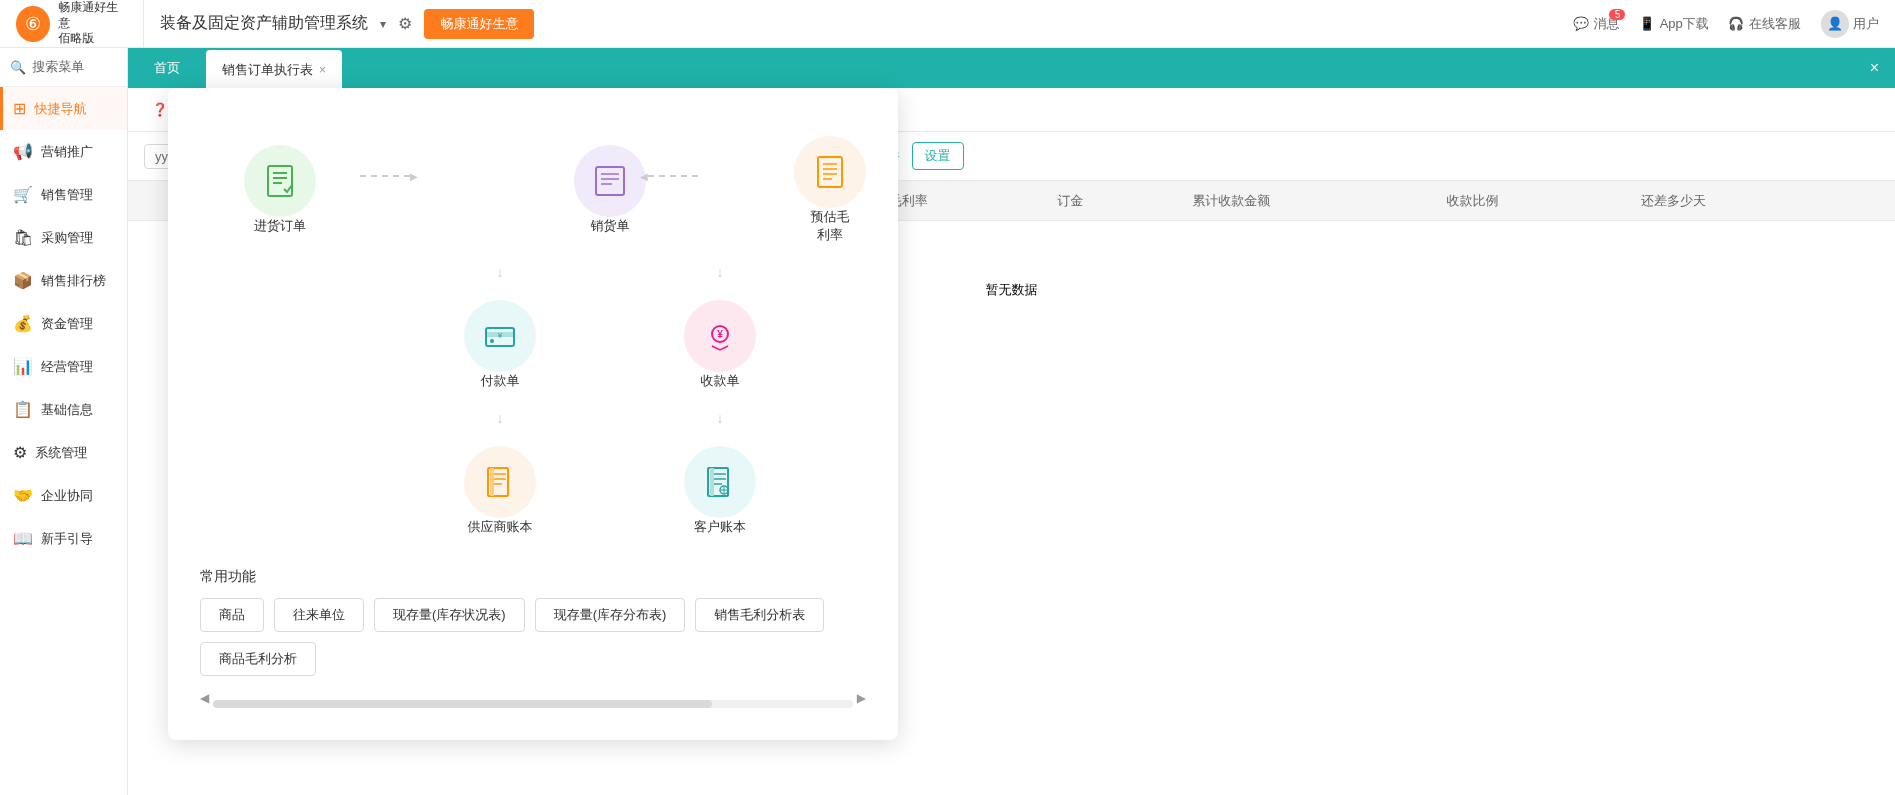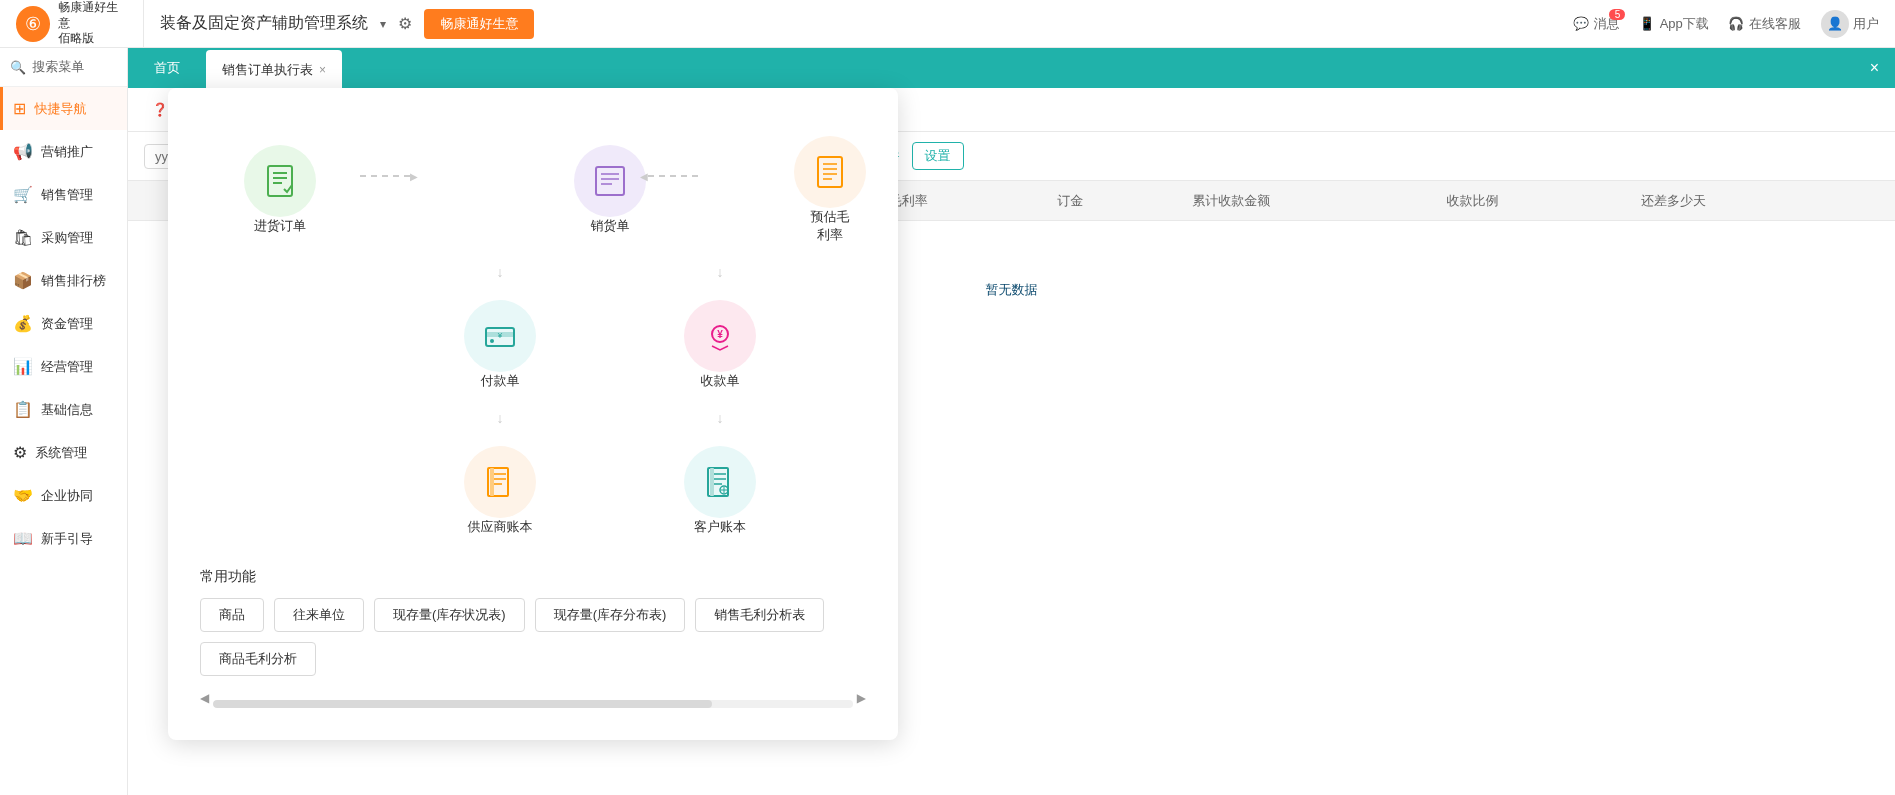--- a/index.html
+++ b/index.html
@@ -47,21 +47,21 @@
     .more-conditions { color: #20b2aa; font-size: 13px; cursor: pointer; }
     .settings-link { background: #fff; color: #20b2aa; border: 1px solid #20b2aa; border-radius: 4px; padding: 4px 12px; font-size: 13px; cursor: pointer; }
 
     
     .table-container { flex: 1; overflow: auto; background: #fff; }
     .table-header { display: flex; align-items: center; background: #f5f5f5; border-bottom: 1px solid #e8e8e8; height: 40px; padding: 0 8px; }
     .th { padding: 0 8px; font-size: 13px; color: #666; white-space: nowrap; flex-shrink: 0; }
     .th-wide { flex: 2; }
     .th-med { flex: 1.5; }
     .th-sm { flex: 1; }
-    .no-data { display: flex; align-items: center; justify-content: center; padding: 60px; color: #0c4a6e; font-size: 13px; }
+    .no-data { display: flex; align-items: center; justify-content: center; padding: 60px; color: #000000; font-size: 13px; }
 
     
     .sidebar-search { padding: 10px; border-bottom: 1px solid #f0f0f0; display: flex; align-items: center; gap: 6px; color: #666; font-size: 13px; cursor: pointer; }
     .sidebar-menu-item { display: flex; align-items: center; gap: 8px; padding: 12px 10px; color: #333; font-size: 13px; cursor: pointer; border-left: 3px solid transparent; }
     .sidebar-menu-item.active { background: #fff8f5; border-left-color: #ff7c1e; color: #ff7c1e; }
     .sidebar-menu-item .menu-icon { font-size: 16px; }
 
     
     .popup-overlay { position: absolute; top: 0; left: 0; right: 0; bottom: 0; z-index: 100; display: flex; align-items: flex-start; justify-content: flex-start; padding: 40px; }
     .popup { background: white; border-radius: 8px; box-shadow: 0 4px 24px rgba(0,0,0,0.15); width: 730px; padding: 32px; position: relative; }

